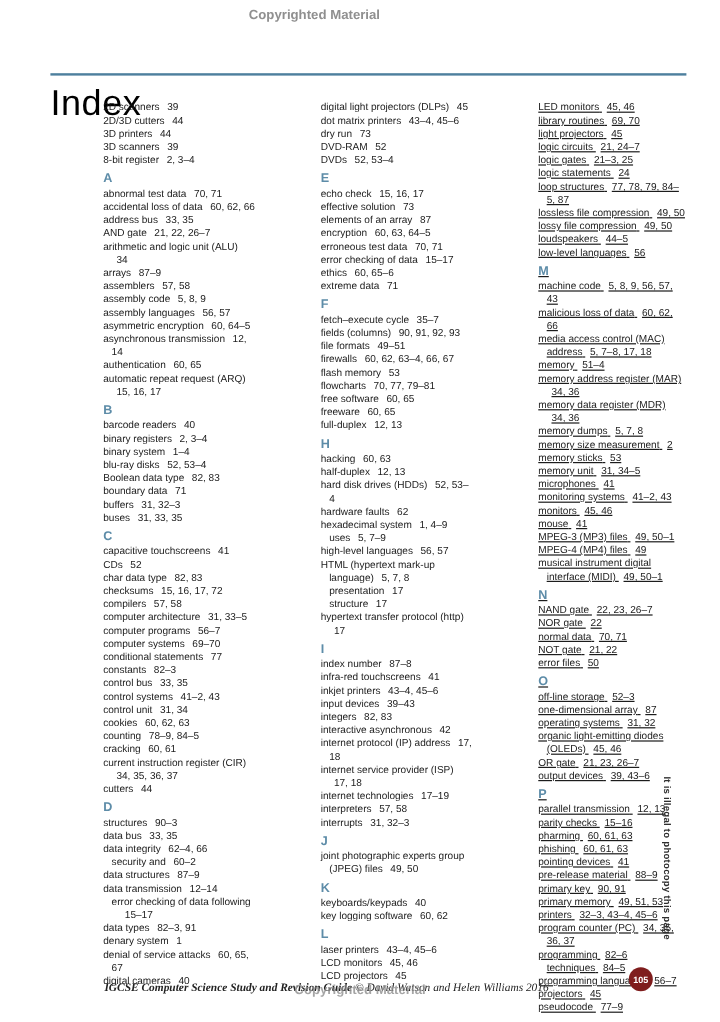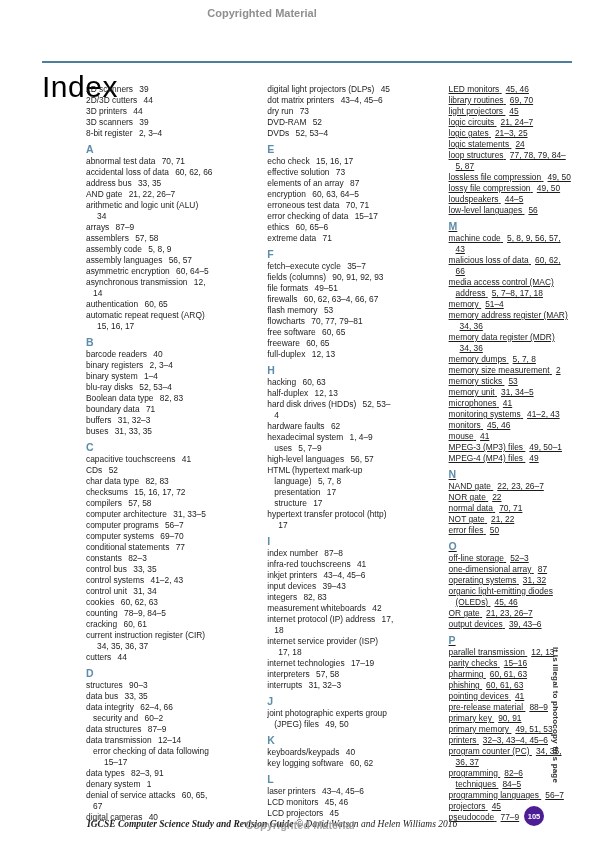--- a/index.html
+++ b/index.html
@@ -49,21 +49,21 @@
     font-size:9.5px; color:#222; white-space:nowrap;
   }
   .footer .footer-title { font-weight:700;margin-left:45px; }
   .copyright-bottom {
     position:absolute; top:819px; left:0; right:0;
     text-align:center; font-size:11px; font-weight:700; color:#8f8f8f;
     opacity:0.8; pointer-events:none;
   }
   .page-badge {
     position:absolute; left:524px; top:806px; width:20px; height:20px;
-    border-radius:50%; background:#4c1d95; color:#ffffff;
+    border-radius:50%; background:#7f1d1d; color:#ffffff;
     font-size:7.5px; font-weight:700;
     display:flex; align-items:center; justify-content:center;
   }
 </style>
 </head>
 <body>
 
 <div class="copyright-top">Copyrighted Material</div>
 
 <h1 class="page-title">Index</h1>
@@ -167,21 +167,21 @@
       <div class="entry"><span>HTML (hypertext mark-up language)</span> <span class="pg">5, 7, 8</span></div>
       <div class="entry sub"><span>presentation</span> <span class="pg">17</span></div>
       <div class="entry sub"><span>structure</span> <span class="pg">17</span></div>
       <div class="entry"><span>hypertext transfer protocol (http)</span> <span class="pg">17</span></div>
       <div class="sec">I</div>
       <div class="entry"><span>index number</span> <span class="pg">87–8</span></div>
       <div class="entry"><span>infra-red touchscreens</span> <span class="pg">41</span></div>
       <div class="entry"><span>inkjet printers</span> <span class="pg">43–4, 45–6</span></div>
       <div class="entry"><span>input devices</span> <span class="pg">39–43</span></div>
       <div class="entry"><span>integers</span> <span class="pg">82, 83</span></div>
-      <div class="entry"><span>measurement whiteboards</span> <span class="pg">42</span></div>
+      <div class="entry"><span>interactive asynchronous</span> <span class="pg">42</span></div>
       <div class="entry"><span>internet protocol (IP) address</span> <span class="pg">17, 18</span></div>
       <div class="entry"><span>internet service provider (ISP)</span> <span class="pg">17, 18</span></div>
       <div class="entry"><span>internet technologies</span> <span class="pg">17–19</span></div>
       <div class="entry"><span>interpreters</span> <span class="pg">57, 58</span></div>
       <div class="entry"><span>interrupts</span> <span class="pg">31, 32–3</span></div>
       <div class="sec">J</div>
       <div class="entry"><span>joint photographic experts group (JPEG) files</span> <span class="pg">49, 50</span></div>
       <div class="sec">K</div>
       <div class="entry"><span>keyboards/keypads</span> <span class="pg">40</span></div>
       <div class="entry"><span>key logging software</span> <span class="pg">60, 62</span></div>
@@ -212,20 +212,21 @@
       <div class="entry"><span>memory dumps</span> <span class="pg">5, 7, 8</span></div>
       <div class="entry"><span>memory size measurement</span> <span class="pg">2</span></div>
       <div class="entry"><span>memory sticks</span> <span class="pg">53</span></div>
       <div class="entry"><span>memory unit</span> <span class="pg">31, 34–5</span></div>
       <div class="entry"><span>microphones</span> <span class="pg">41</span></div>
       <div class="entry"><span>monitoring systems</span> <span class="pg">41–2, 43</span></div>
       <div class="entry"><span>monitors</span> <span class="pg">45, 46</span></div>
       <div class="entry"><span>mouse</span> <span class="pg">41</span></div>
       <div class="entry"><span>MPEG-3 (MP3) files</span> <span class="pg">49, 50–1</span></div>
       <div class="entry"><span>MPEG-4 (MP4) files</span> <span class="pg">49</span></div>
+      <div class="entry"><span>musical instrument digital interface (MIDI)</span> <span class="pg">49, 50–1</span></div>
       <div class="sec">N</div>
       <div class="entry"><span>NAND gate</span> <span class="pg">22, 23, 26–7</span></div>
       <div class="entry"><span>NOR gate</span> <span class="pg">22</span></div>
       <div class="entry"><span>normal data</span> <span class="pg">70, 71</span></div>
       <div class="entry"><span>NOT gate</span> <span class="pg">21, 22</span></div>
       <div class="entry"><span>error files</span> <span class="pg">50</span></div>
       <div class="sec">O</div>
       <div class="entry"><span>off-line storage</span> <span class="pg">52–3</span></div>
       <div class="entry"><span>one-dimensional array</span> <span class="pg">87</span></div>
       <div class="entry"><span>operating systems</span> <span class="pg">31, 32</span></div>

